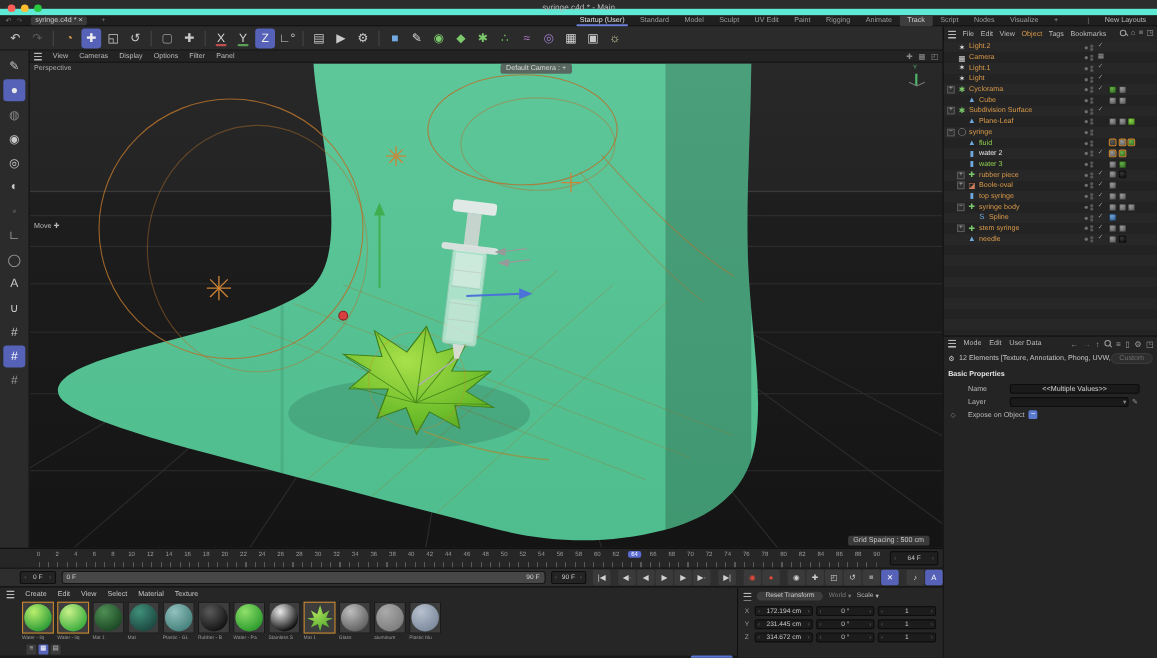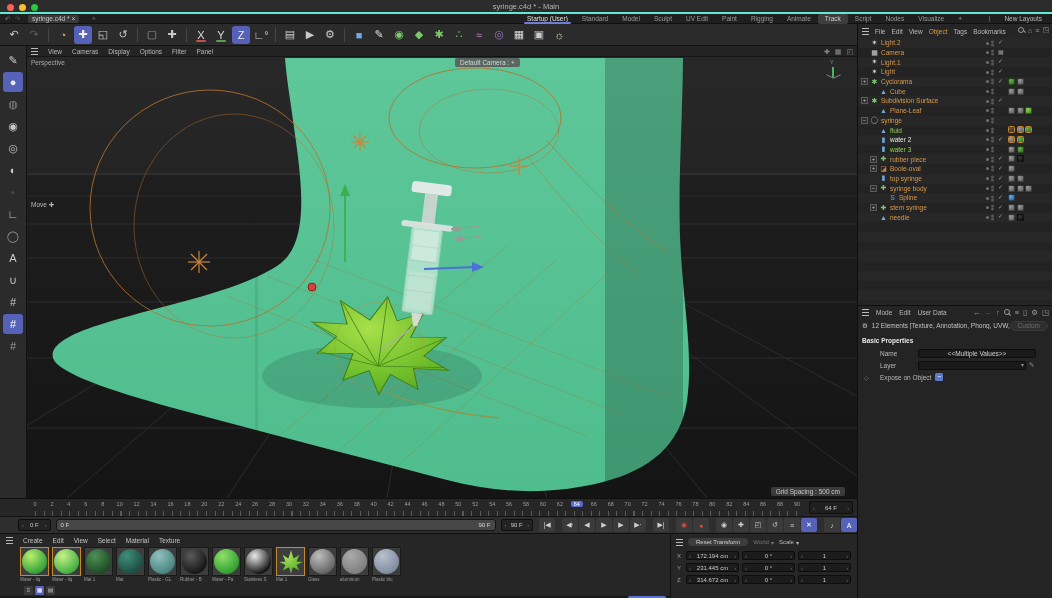--- a/index.html
+++ b/index.html
@@ -2,21 +2,21 @@
 <html><head>
 <meta charset="utf-8">
 <style>
   * { margin:0; padding:0; box-sizing:border-box; }
   html,body { width:1052px; height:598px; background:#161616; overflow:hidden;
     font-family:"Liberation Sans", sans-serif; -webkit-font-smoothing:antialiased; }
   .abs { position:absolute; }
   #app { position:relative; width:1052px; height:598px; background:#242424; color:#bdbdbd; }
 
   
-  #titlebar { position:absolute; left:0; top:0; width:1052px; height:14px; background:#2c2c2c; border-bottom:2px solid #5eead4; }
+  #titlebar { position:absolute; left:0; top:0; width:1052px; height:14px; background:#2c2c2c; border-bottom:6px solid #5eead4; }
   .tl { position:absolute; top:4px; width:7px; height:7px; border-radius:50%; }
   #title-text { position:absolute; left:0; right:0; top:2px; text-align:center; font-size:7.5px; color:#b4b4b4; }
 
   
   #tabrow { position:absolute; left:0; top:14px; width:1052px; height:10px; background:#1f1f1f; border-bottom:1px solid #101010; font-size:6.5px; }
   #tabrow .g { color:#7a7a7a; }
   #doc-tab { position:absolute; left:28px; top:1px; height:8px; background:#3a3a3a; border-radius:2px; padding:0 4px; color:#c9c9c9; line-height:8px; }
   #layout-tabs { position:absolute; left:520px; top:0; right:60px; height:10px; display:flex; align-items:center; gap:0; }
   .ltab { padding:0 7px; height:10px; line-height:10px; color:#9a9a9a; position:relative; white-space:nowrap; }
   .ltab.active { color:#e0e0e0; }

